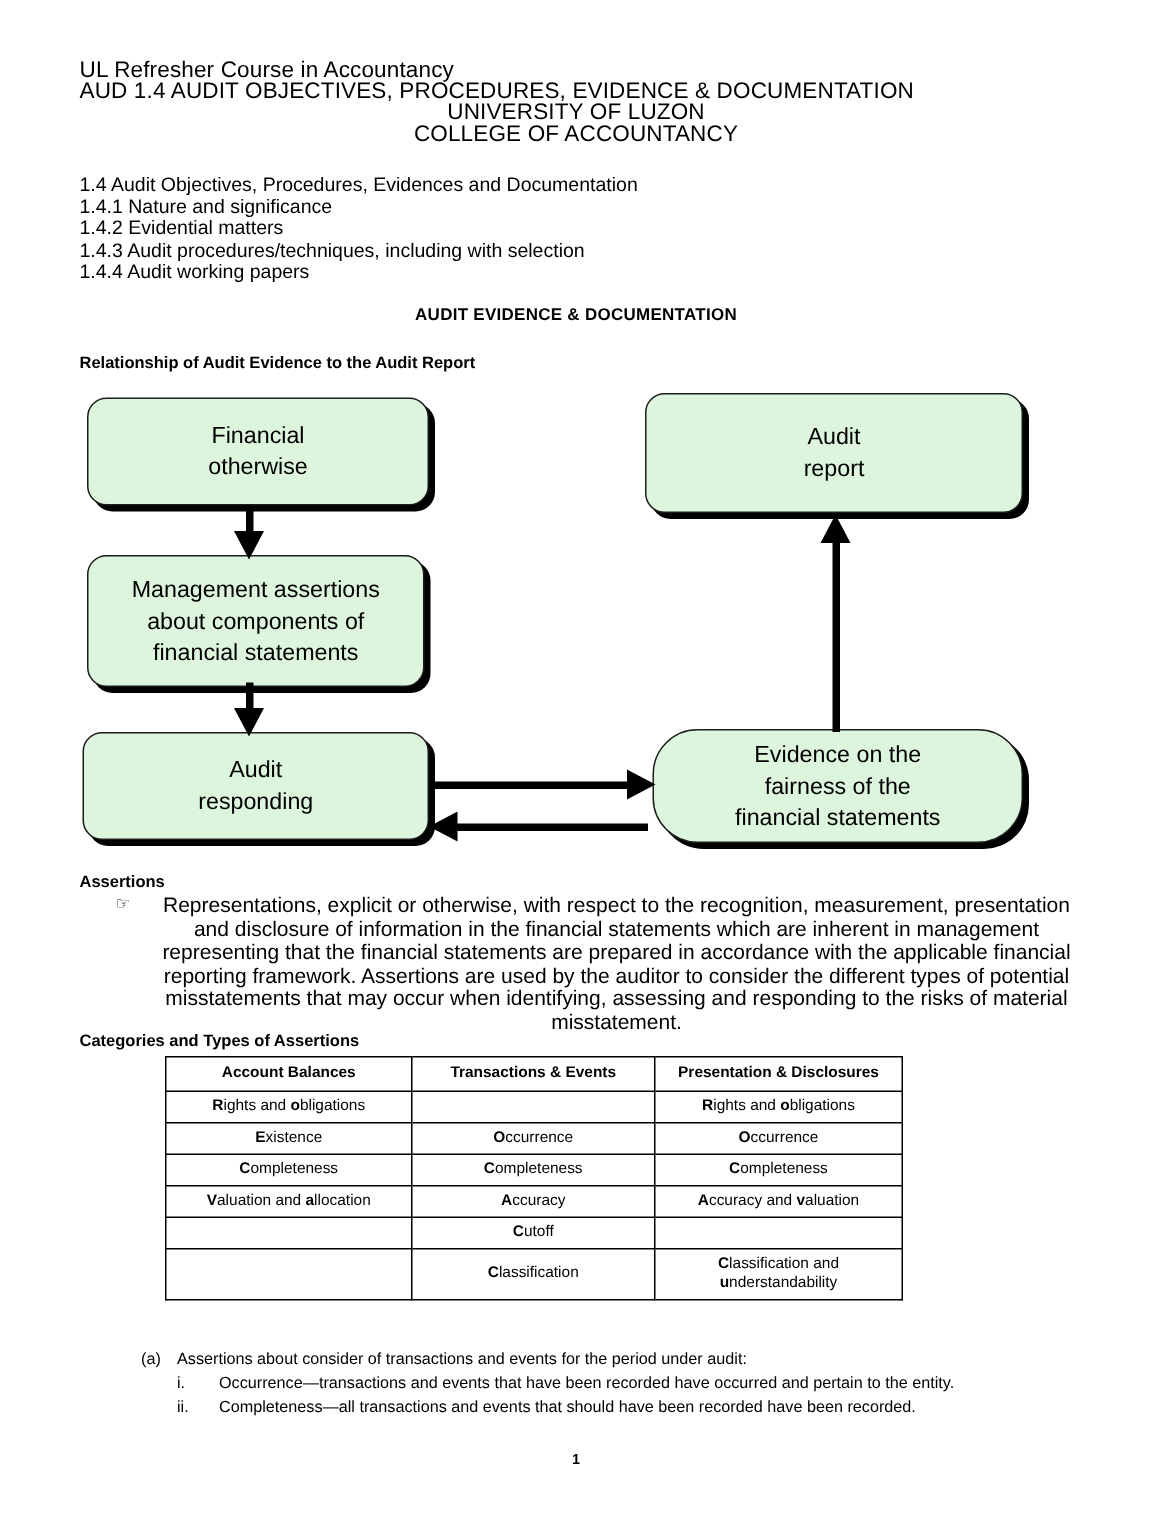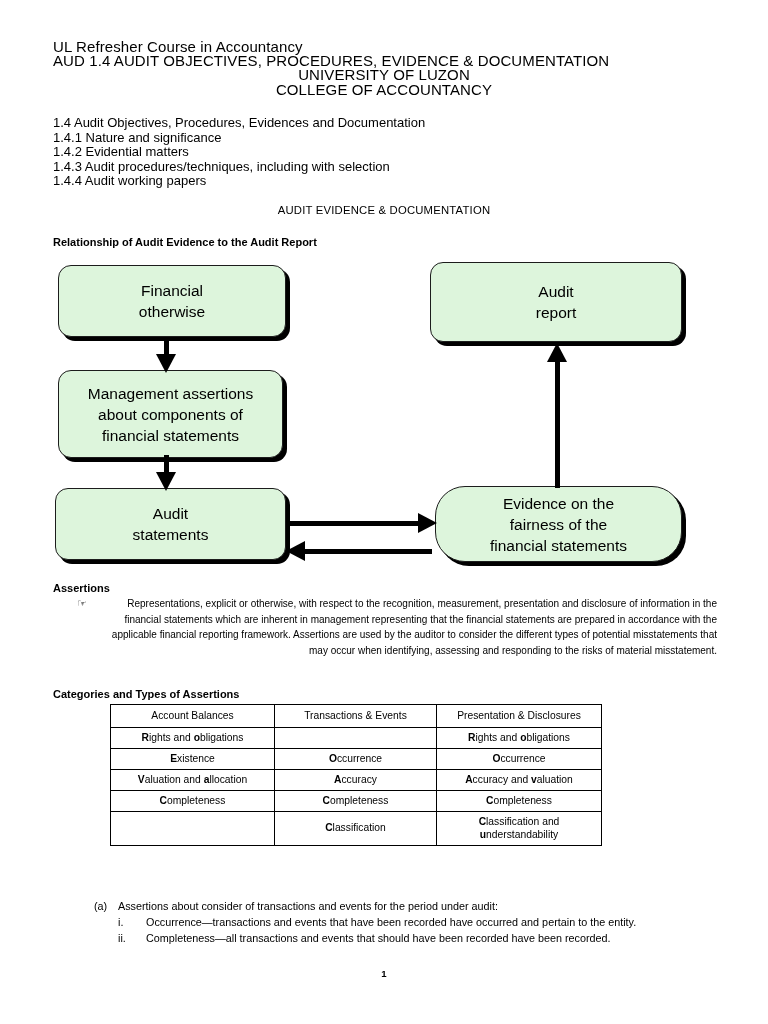--- a/index.html
+++ b/index.html
@@ -55,21 +55,21 @@
   }
 
   
   .section-title {
     position: absolute;
     left: 53px;
     top: 204px;
     width: 662px;
     text-align: center;
     font-size: 11.3px;
-    font-weight: normal;
+    font-weight: bold;
     letter-spacing: 0.2px;
   }
 
   
   .subhead {
     position: absolute;
     left: 53px;
     font-size: 11px;
     font-weight: bold;
   }
@@ -158,23 +158,23 @@
   }
   .assert-bullet {
     width: 28px;
     flex: 0 0 28px;
     font-size: 11px;
     line-height: 15.5px;
     color: #000;
   }
   .assert-text {
     flex: 1 1 auto;
-    font-size: 10px;
+    font-size: 14px;
     line-height: 15.6px;
-    text-align: right;
+    text-align: center;
   }
 
   
   .tbl {
     position: absolute;
     left: 110px;
     top: 704px;
     width: 470px;
     border-collapse: collapse;
     table-layout: fixed;
@@ -182,21 +182,21 @@
   .tbl td, .tbl th {
     border: 1.1px solid #000000;
     font-size: 10.3px;
     line-height: 13.6px;
     text-align: center;
     vertical-align: middle;
     padding: 3px 3px;
     font-weight: normal;
   }
   .tbl th {
-    font-weight: normal;
+    font-weight: bold;
     padding: 4px 3px;
   }
   .tbl td { height: 14px; }
   .tbl .c0 { width: 157px; }
   .tbl .c1 { width: 155px; }
   .tbl .c2 { width: 158px; }
   .tbl b { font-weight: bold; }
 
   
   .btm {
@@ -261,21 +261,21 @@
       <div>
         <span>Management assertions</span>
         <span>about components of</span>
         <span>financial statements</span>
       </div>
     </div>
 
     <div class="fbox fbox-ap">
       <div>
         <span>Audit</span>
-        <span>statements</span>
+        <span>responding</span>
       </div>
     </div>
 
     <div class="fbox fbox-ar">
       <div>
         <span>Audit</span>
         <span>report</span>
       </div>
     </div>
 
@@ -325,28 +325,33 @@
           <td class="c0"><b>R</b>ights and <b>o</b>bligations</td>
           <td class="c1"></td>
           <td class="c2"><b>R</b>ights and <b>o</b>bligations</td>
         </tr>
         <tr>
           <td class="c0"><b>E</b>xistence</td>
           <td class="c1"><b>O</b>ccurrence</td>
           <td class="c2"><b>O</b>ccurrence</td>
         </tr>
         <tr>
+          <td class="c0"><b>C</b>ompleteness</td>
+          <td class="c1"><b>C</b>ompleteness</td>
+          <td class="c2"><b>C</b>ompleteness</td>
+        </tr>
+        <tr>
           <td class="c0"><b>V</b>aluation and <b>a</b>llocation</td>
           <td class="c1"><b>A</b>ccuracy</td>
           <td class="c2"><b>A</b>ccuracy and <b>v</b>aluation</td>
         </tr>
         <tr>
-          <td class="c0"><b>C</b>ompleteness</td>
-          <td class="c1"><b>C</b>ompleteness</td>
-          <td class="c2"><b>C</b>ompleteness</td>
+          <td class="c0"></td>
+          <td class="c1"><b>C</b>utoff</td>
+          <td class="c2"></td>
         </tr>
         <tr>
           <td class="c0"></td>
           <td class="c1"><b>C</b>lassification</td>
           <td class="c2"><b>C</b>lassification and <b>u</b>nderstandability</td>
         </tr>
       </tbody>
   </table>
 
   <div class="btm">

